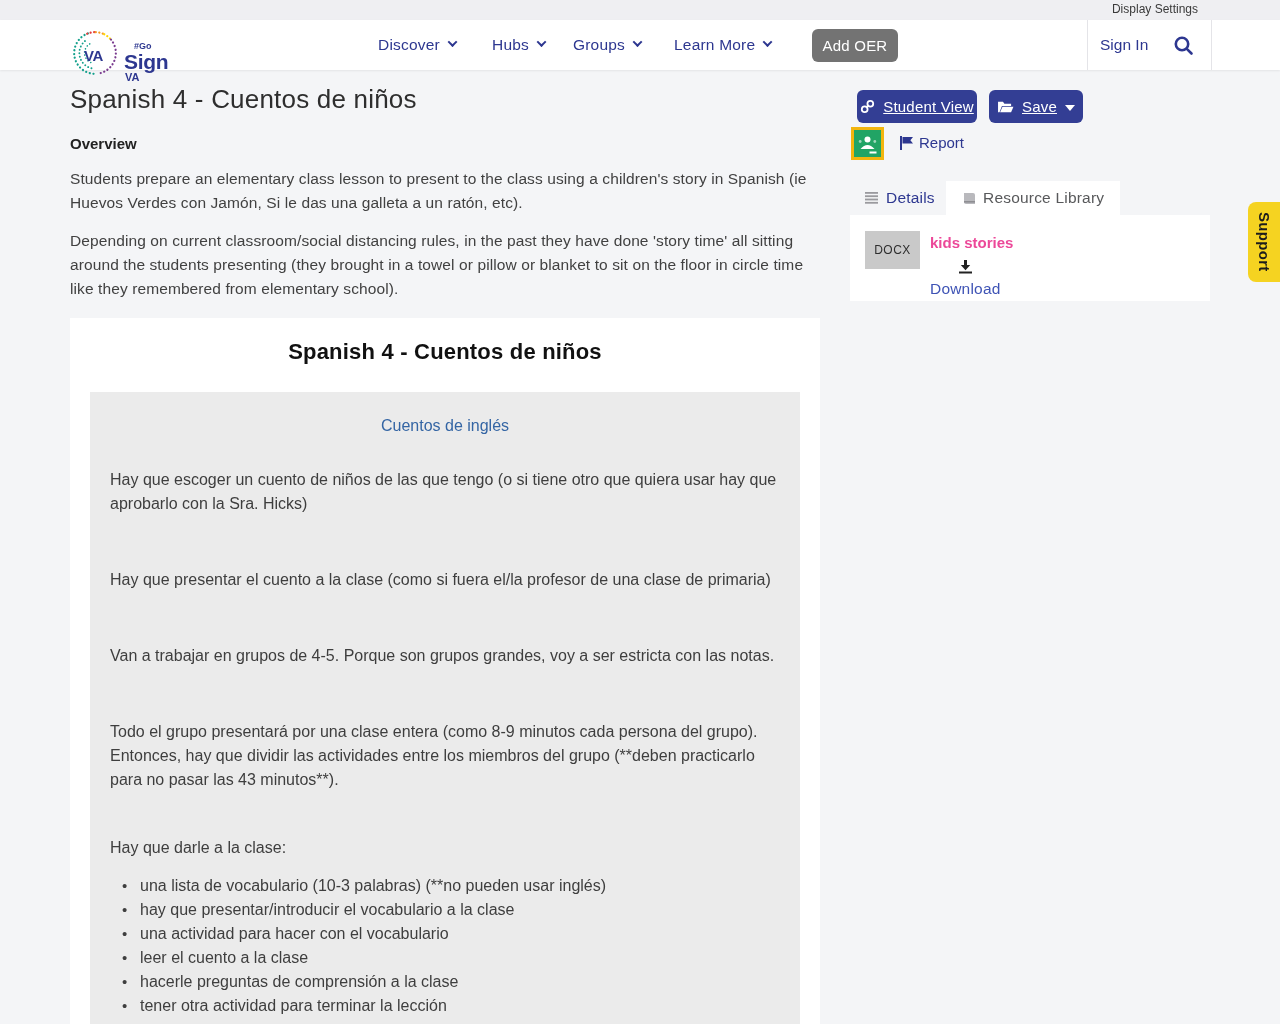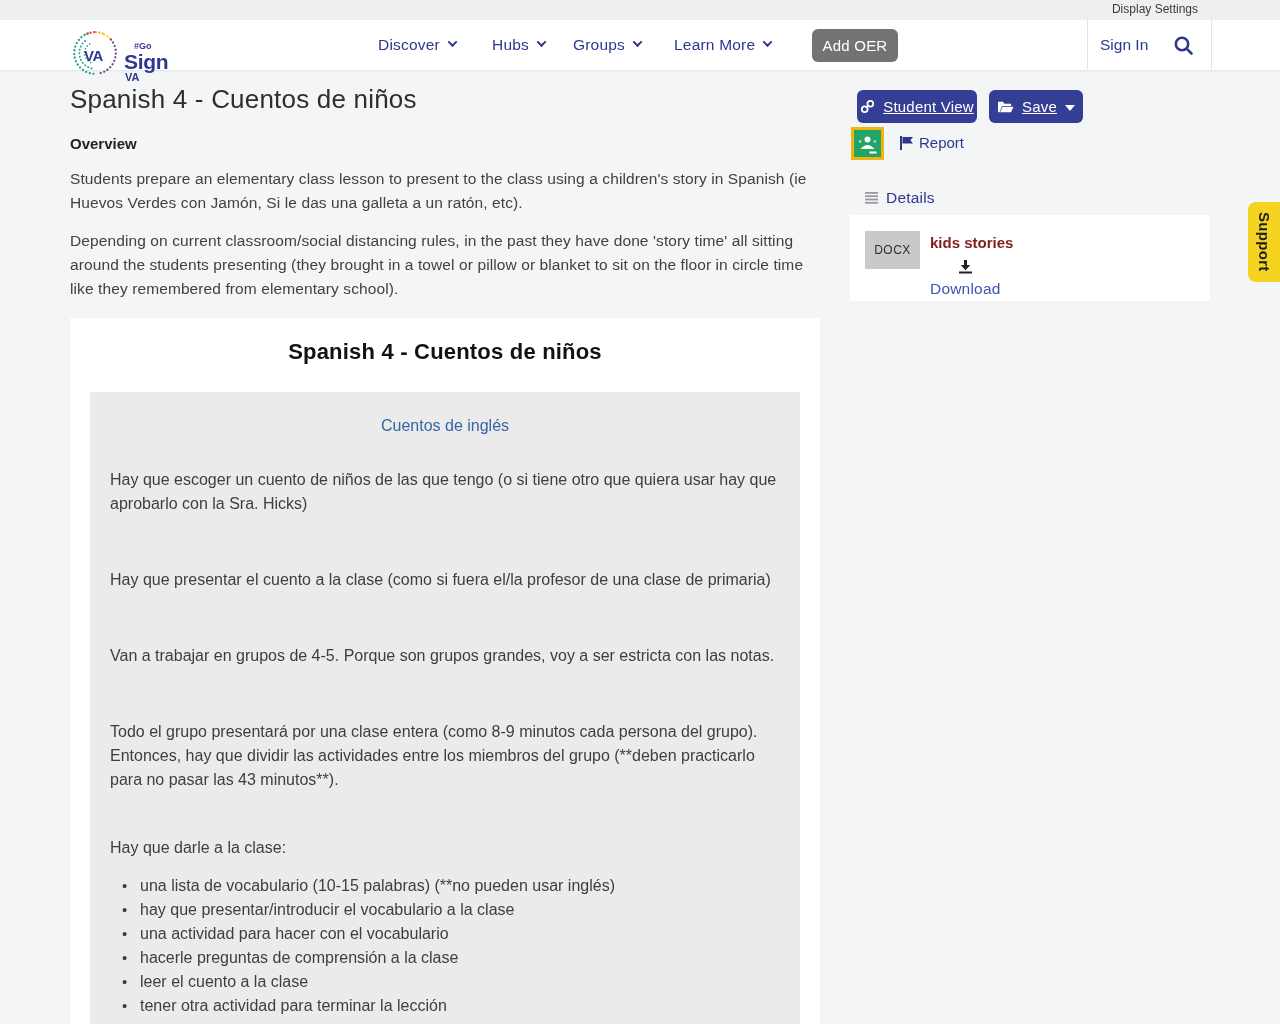--- a/index.html
+++ b/index.html
@@ -52,21 +52,21 @@
             color:#2d3790; font-size:15px; font-weight:500; cursor:pointer; }
 
   
   .tab { position:absolute; top:181px; height:34px; display:flex; align-items:center; gap:7px;
          font-size:15.5px; cursor:pointer; padding:0 16px; letter-spacing:.2px; }
   .tab-details { left:849px; color:#2d3790; font-weight:500; }
   .tab-library { left:946px; background:#ffffff; color:#58595b; }
   .panel { position:absolute; left:850px; top:215px; width:360px; height:86px; background:#ffffff; }
   .docx-badge { position:absolute; left:15px; top:16px; width:55px; height:38px; background:#c9c9c9;
                 color:#2e2e2e; font-size:12px; display:flex; align-items:center; justify-content:center; letter-spacing:.5px; }
-  .res-title { position:absolute; left:80px; top:19px; font-size:15px; font-weight:bold; color:#7f1d1d; }
+  .res-title { position:absolute; left:80px; top:19px; font-size:15px; font-weight:bold; color:#ec4899; }
   .download { position:absolute; left:80px; top:45px; display:flex; align-items:center; gap:6px;
               color:#3e53b5; font-size:15.5px; cursor:pointer; letter-spacing:.2px;flex-direction:column; }
 
   
   .support { position:absolute; left:1248px; top:202px; width:32px; height:80px; background:#f5d321;
              border-radius:8px 0 0 8px; cursor:pointer; display:flex; align-items:center; justify-content:center; }
   .support span { writing-mode:vertical-rl; font-size:15px; font-weight:bold; color:#1c1c1c; letter-spacing:.3px; }
 
   
   .doc-card { position:absolute; left:70px; top:318px; width:750px; height:706px; background:#ffffff; }
@@ -188,20 +188,27 @@
 
   <div class="tab tab-details">
     <svg width="14" height="12" viewBox="0 0 14 12">
       <rect x="0" y="0" width="13" height="1.8" fill="#9a9a9e"></rect>
       <rect x="0" y="3.3" width="13" height="1.8" fill="#9a9a9e"></rect>
       <rect x="0" y="6.6" width="13" height="1.8" fill="#9a9a9e"></rect>
       <rect x="0" y="9.9" width="13" height="1.8" fill="#9a9a9e"></rect>
     </svg>
     <span>Details</span>
   </div>
+  <div class="tab tab-library">
+    <svg width="14" height="13" viewBox="0 0 14 13">
+      <path d="M2 1 h9 a2 2 0 0 1 2 2 v9 H4 a2 2 0 0 1 -2 -2 z" fill="#b9b9bd"></path>
+      <rect x="2" y="9" width="11" height="1.6" fill="#8e8e92"></rect>
+    </svg>
+    <span>Resource Library</span>
+  </div>
 
   <div class="panel">
     <div class="docx-badge">DOCX</div>
     <div class="res-title">kids stories</div>
     <div class="download">
       <svg width="15" height="14" viewBox="0 0 15 14">
         <rect x="6" y="0" width="3" height="6" fill="#222"></rect>
         <path d="M2.8 5 h9.4 L7.5 10.2 z" fill="#222"></path>
         <rect x="1" y="11.5" width="13" height="2" fill="#222"></rect>
       </svg>
@@ -216,23 +223,23 @@
   <div class="doc-card">
     <div class="doc-title">Spanish 4 - Cuentos de niños</div>
     <div class="doc-box">
       <a class="doc-link">Cuentos de inglés</a>
       <p class="doc-p0">Hay que escoger un cuento de niños de las que tengo (o si tiene otro que quiera usar hay que aprobarlo con la Sra. Hicks)</p>
       <p class="doc-p1">Hay que presentar el cuento a la clase (como si fuera el/la profesor de una clase de primaria)</p>
       <p class="doc-p2">Van a trabajar en grupos de 4-5.  Porque son grupos grandes, voy a ser estricta con las notas.</p>
       <p class="doc-p3">Todo el grupo presentará por una clase entera (como 8-9 minutos cada persona del grupo).  Entonces, hay que dividir las actividades entre los miembros del grupo (**deben practicarlo para no pasar las 43 minutos**).</p>
       <p class="doc-p4">Hay que darle a la clase:</p>
       <ul class="doc-ul">
-        <li>una lista de vocabulario (10-15 palabras) (**no pueden usar inglés)</li>
+        <li>una lista de vocabulario (10-3 palabras) (**no pueden usar inglés)</li>
         <li>hay que presentar/introducir el vocabulario a la clase</li>
         <li>una actividad para hacer con el vocabulario</li>
+        <li>leer el cuento a la clase</li>
         <li>hacerle preguntas de comprensión a la clase</li>
-        <li>leer el cuento a la clase</li>
         <li>tener otra actividad para terminar la lección</li>
       </ul>
     </div>
   </div>
 
 </div>
 
 </body></html>

